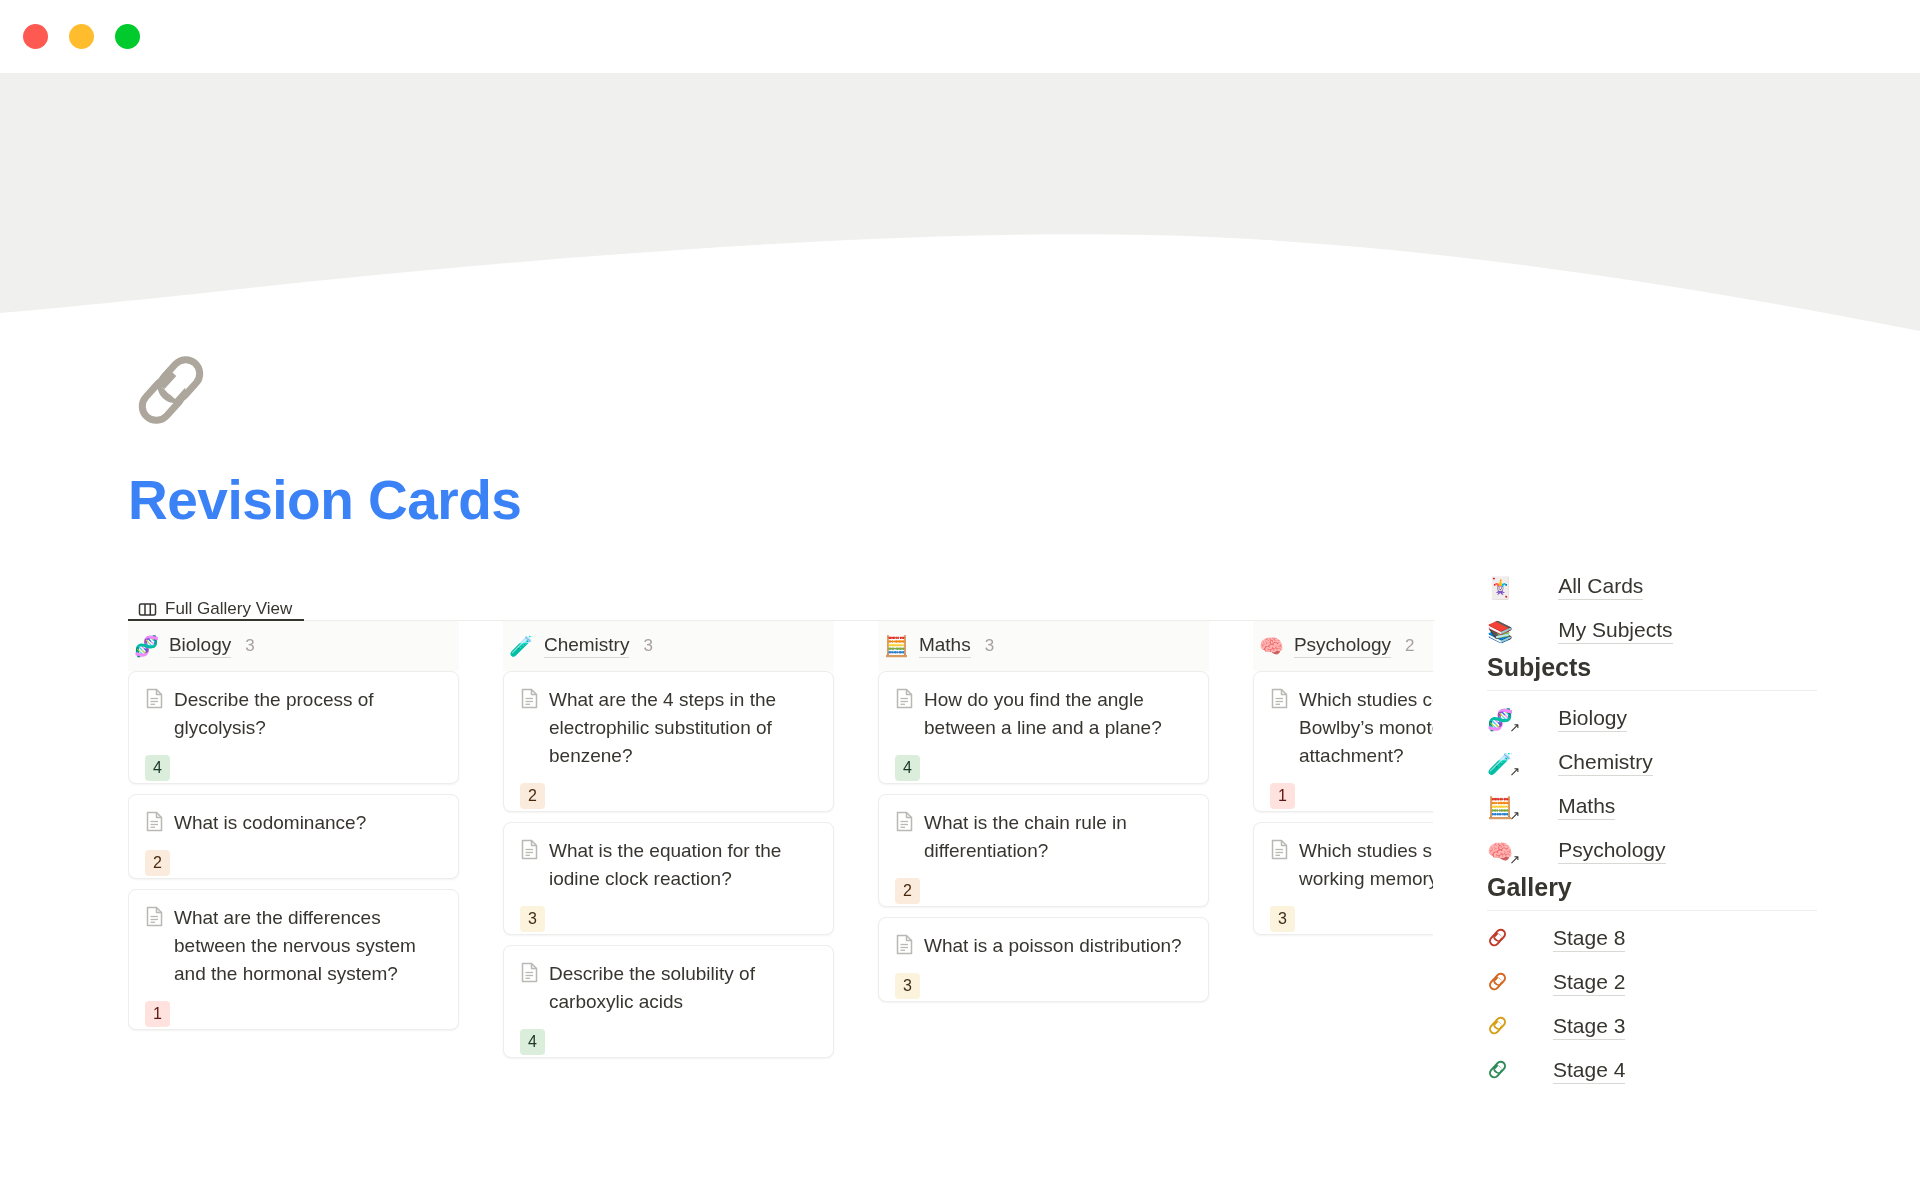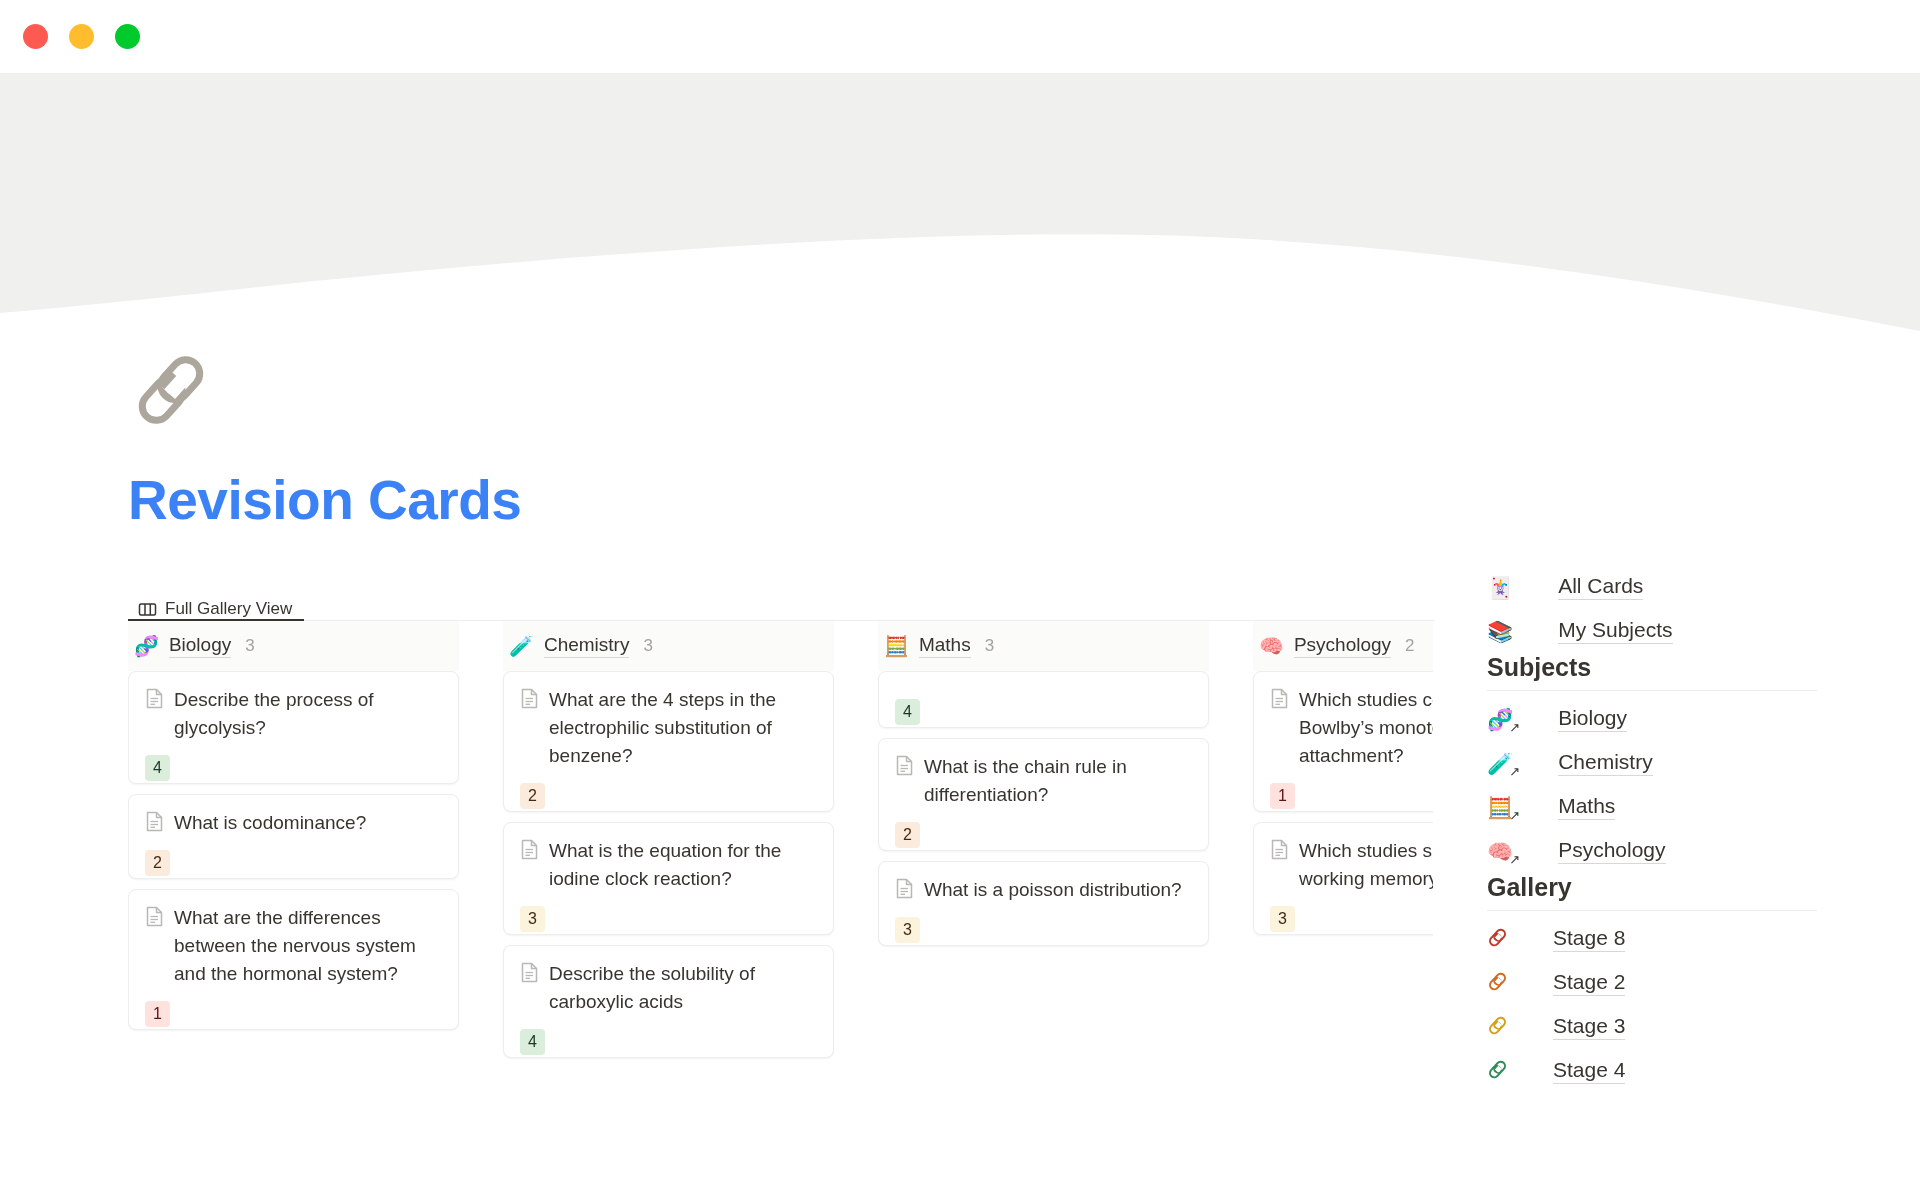--- a/index.html
+++ b/index.html
@@ -260,21 +260,30 @@
               </svg></span>
             <div class="card-title">Describe the solubility of carboxylic acids</div>
           </div><span class="badge green">4</span></div>
       </div>
       <div class="column">
         <div class="col-head">
           <span class="col-emoji">🧮</span>
           <span class="col-name">Maths</span>
           <span class="col-count">3</span>
         </div>
-        <div class="card"><span class="badge green">4</span></div>
+        <div class="card"><div class="card-row">
+            <span class="doc-icon"><svg viewBox="0 0 19 21" width="19" height="21">
+                <path d="M2.5,1.5 L11.5,1.5 L16.5,6.5 L16.5,19.5 L2.5,19.5 Z" fill="none" stroke="#B9B8B5" stroke-width="1.5" stroke-linejoin="round"></path>
+                <path d="M11.5,1.5 L11.5,6.5 L16.5,6.5" fill="none" stroke="#B9B8B5" stroke-width="1.5" stroke-linejoin="round"></path>
+                <line x1="5.5" y1="10.5" x2="13" y2="10.5" stroke="#B9B8B5" stroke-width="1.3"></line>
+                <line x1="5.5" y1="13.5" x2="13" y2="13.5" stroke="#B9B8B5" stroke-width="1.3"></line>
+                <line x1="5.5" y1="16.3" x2="10" y2="16.3" stroke="#B9B8B5" stroke-width="1.3"></line>
+              </svg></span>
+            <div class="card-title">How do you find the angle between a line and a plane?</div>
+          </div><span class="badge green">4</span></div>
         <div class="card"><div class="card-row">
             <span class="doc-icon"><svg viewBox="0 0 19 21" width="19" height="21">
                 <path d="M2.5,1.5 L11.5,1.5 L16.5,6.5 L16.5,19.5 L2.5,19.5 Z" fill="none" stroke="#B9B8B5" stroke-width="1.5" stroke-linejoin="round"></path>
                 <path d="M11.5,1.5 L11.5,6.5 L16.5,6.5" fill="none" stroke="#B9B8B5" stroke-width="1.5" stroke-linejoin="round"></path>
                 <line x1="5.5" y1="10.5" x2="13" y2="10.5" stroke="#B9B8B5" stroke-width="1.3"></line>
                 <line x1="5.5" y1="13.5" x2="13" y2="13.5" stroke="#B9B8B5" stroke-width="1.3"></line>
                 <line x1="5.5" y1="16.3" x2="10" y2="16.3" stroke="#B9B8B5" stroke-width="1.3"></line>
               </svg></span>
             <div class="card-title">What is the chain rule in differentiation?</div>
           </div><span class="badge orange">2</span></div>

